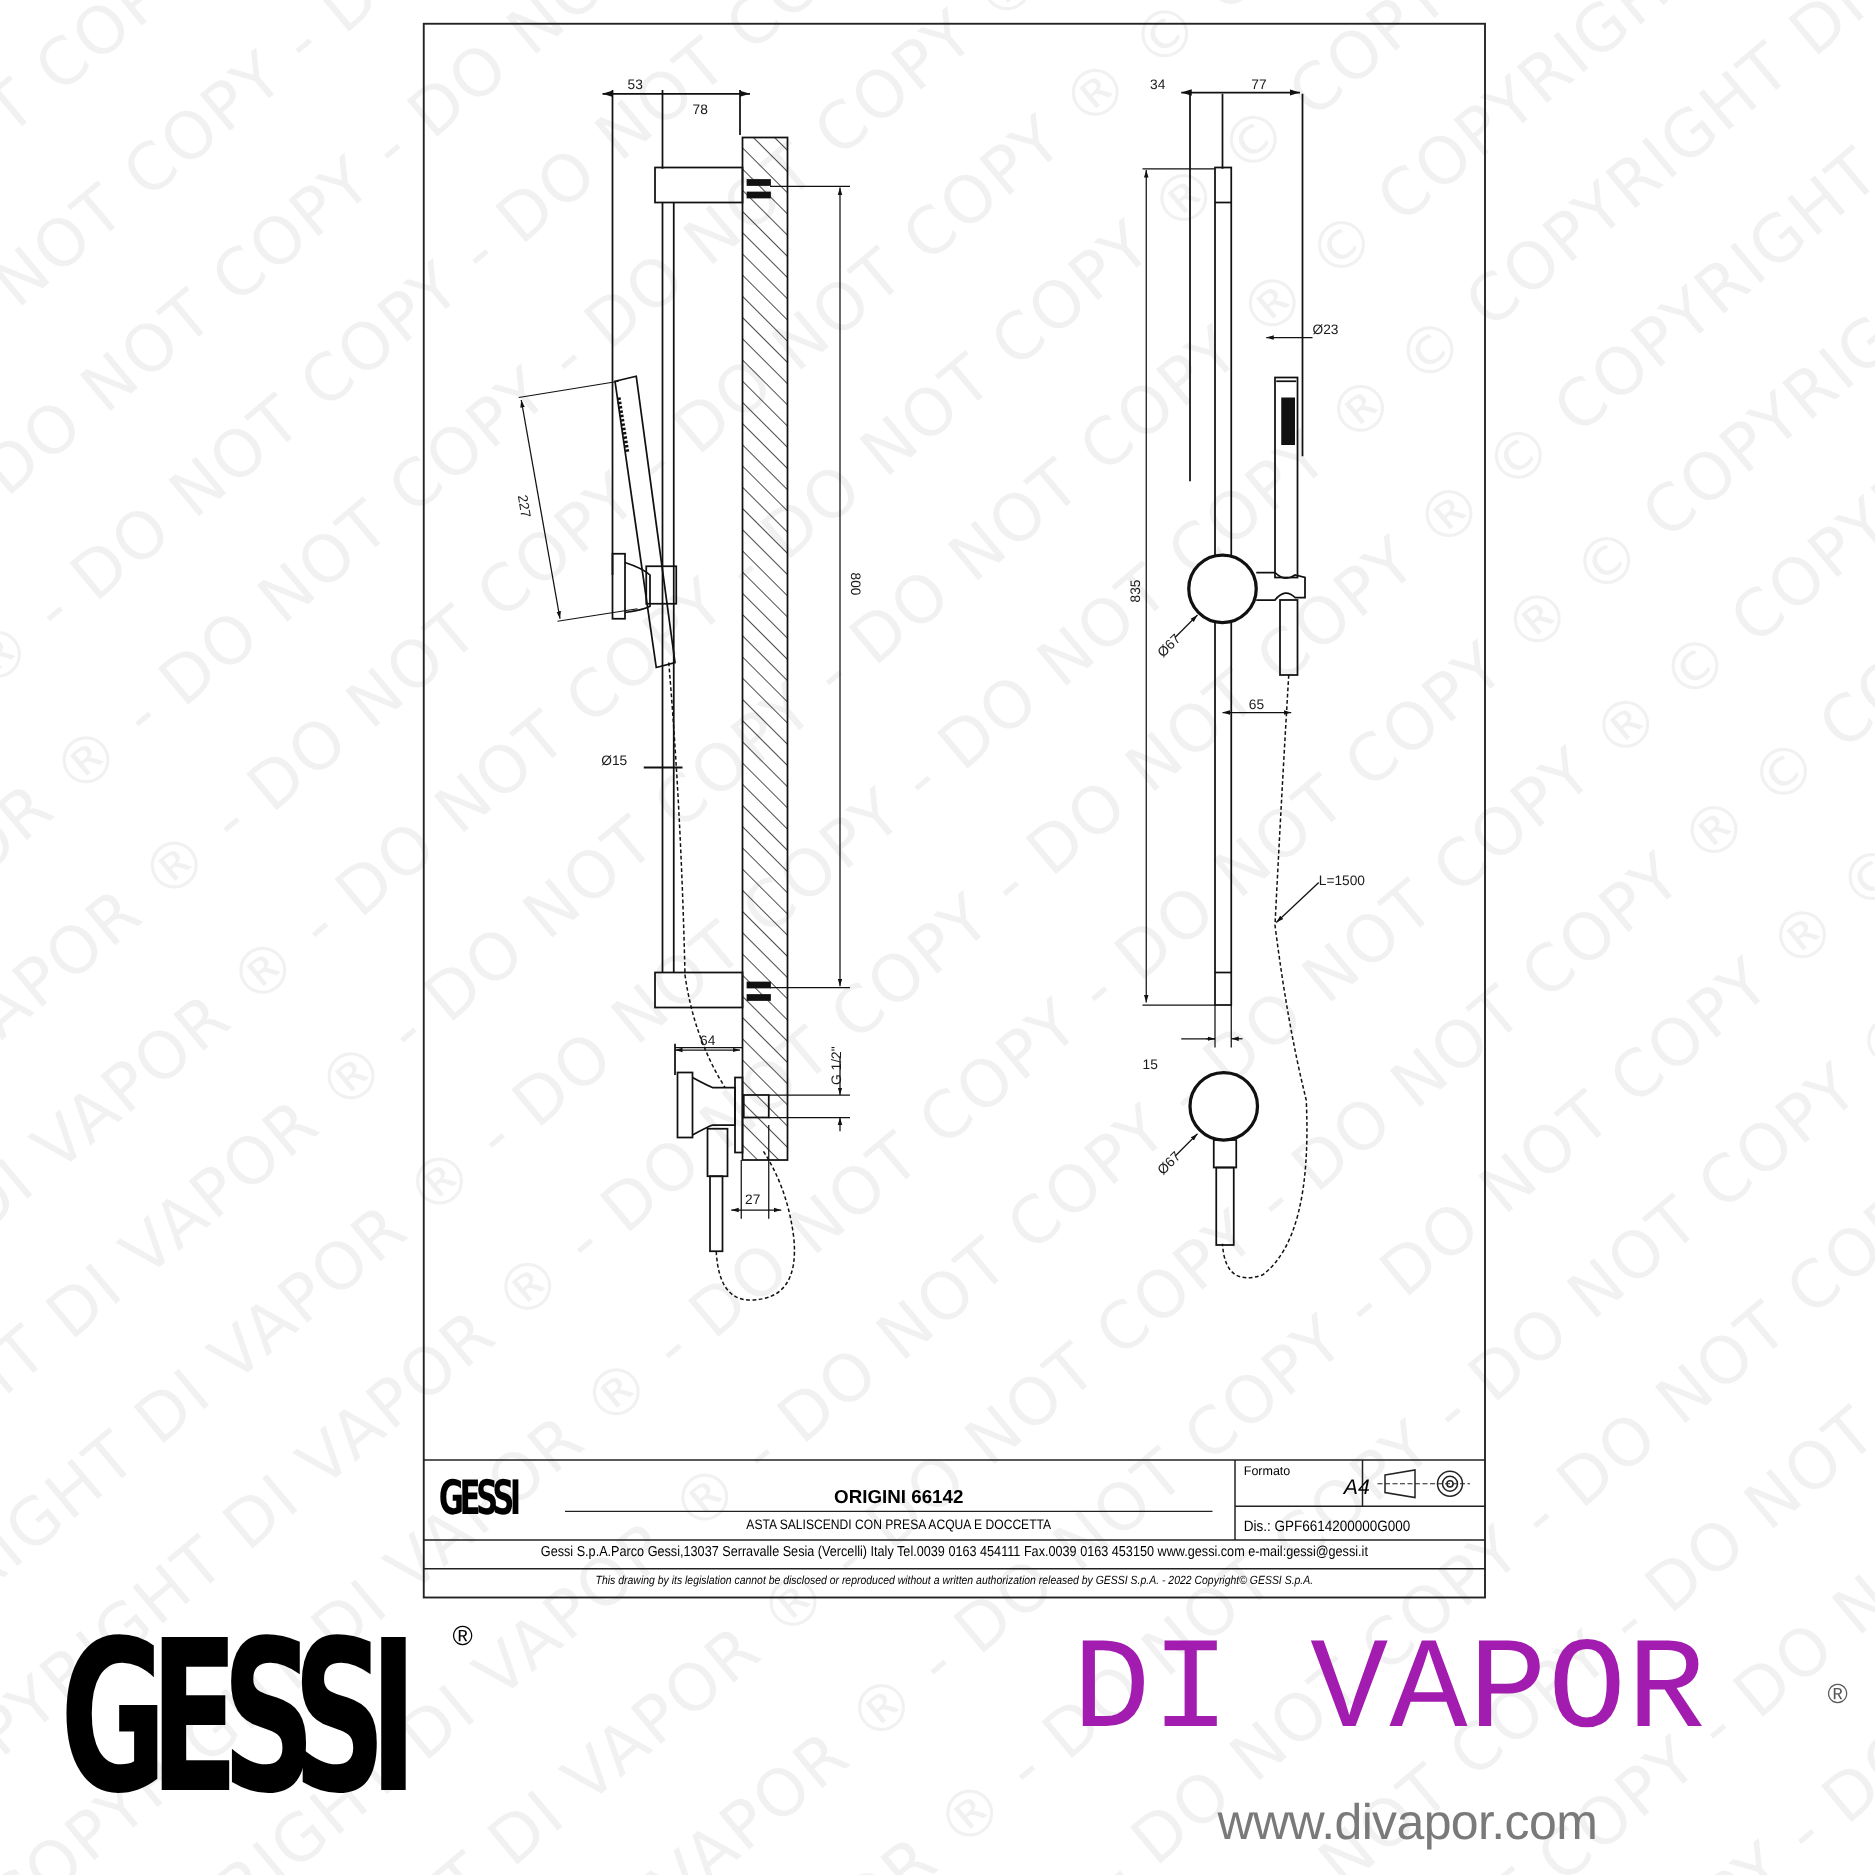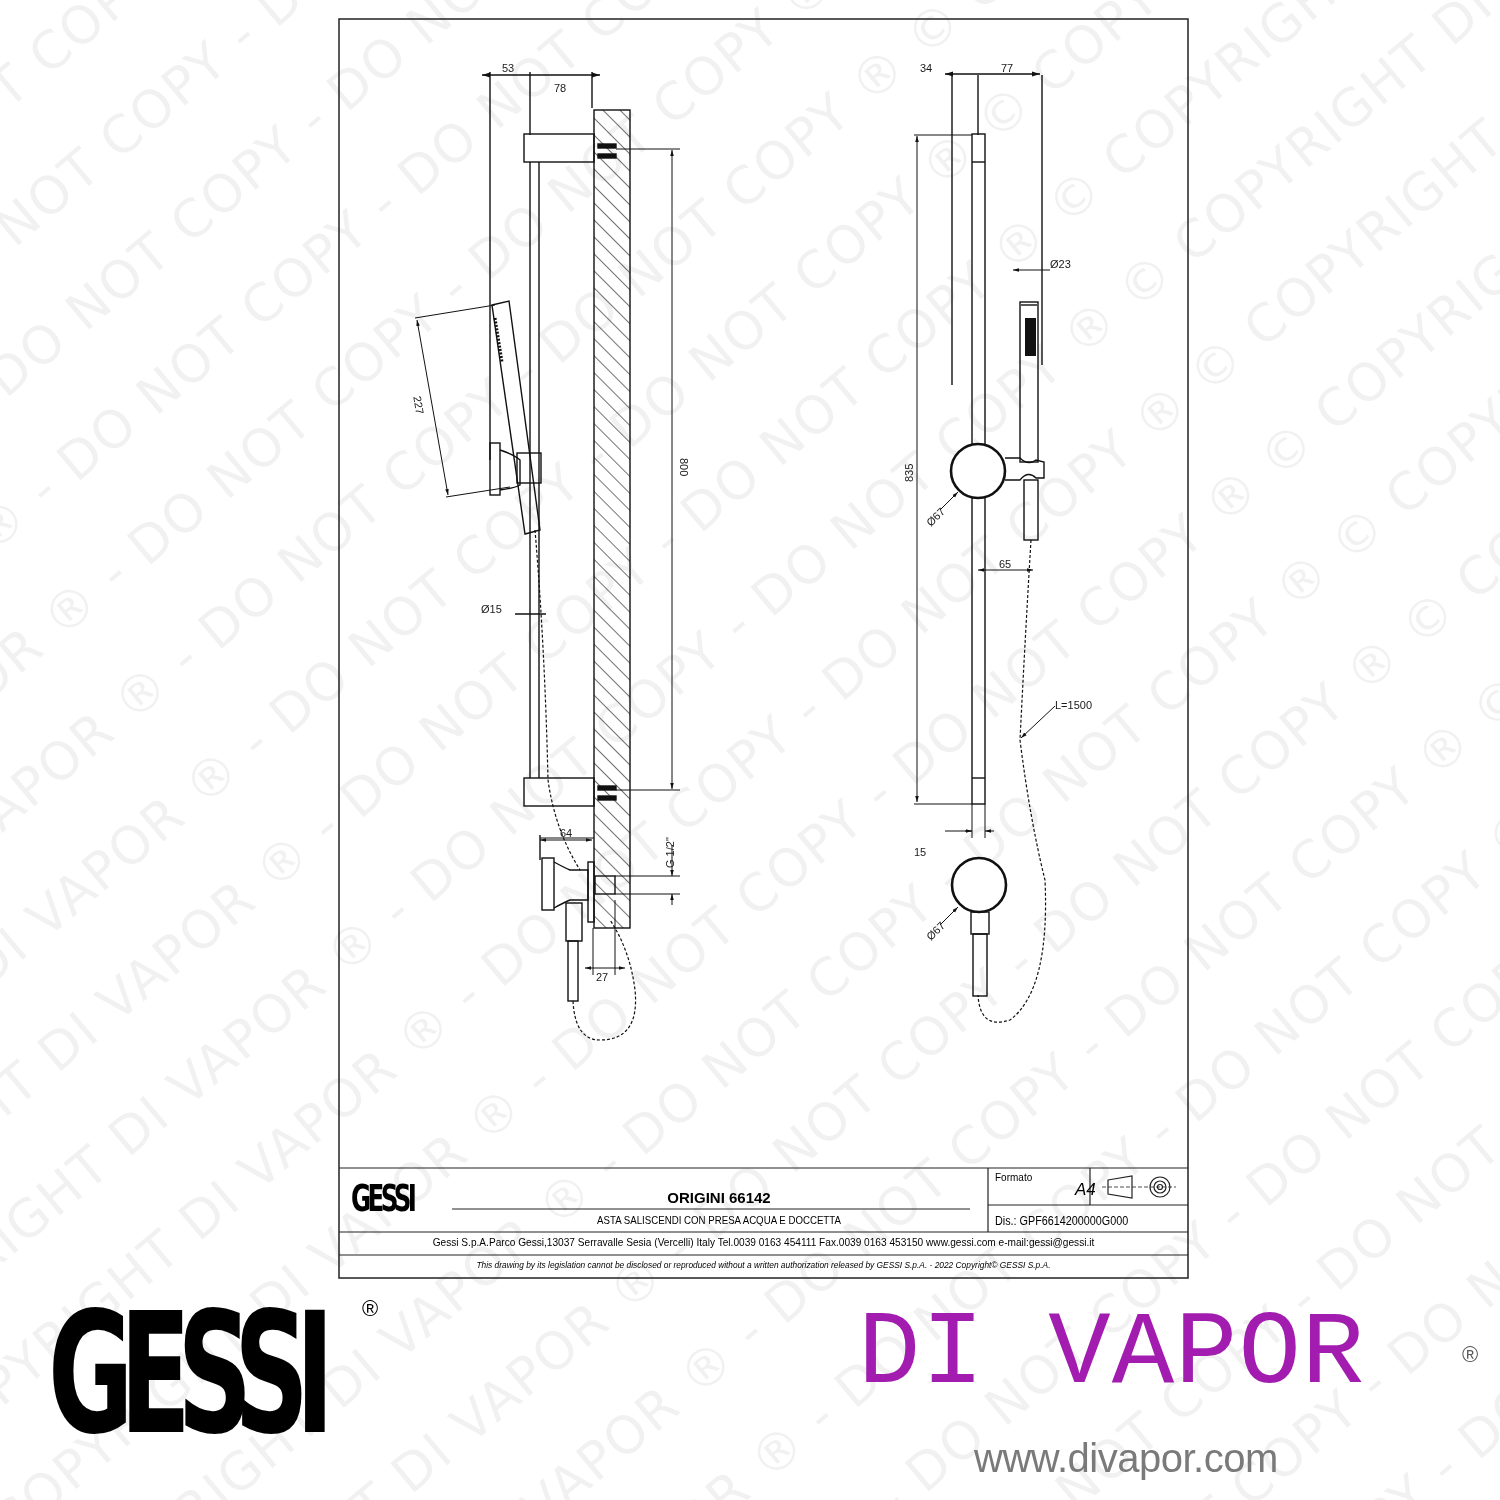--- a/index.html
+++ b/index.html
@@ -186,21 +186,21 @@
   </g>
 </svg>
 
 <span class="dim" style="left:502px;top:62px;">53</span>
 <span class="dim" style="left:554px;top:62px;margin-top:20px;">78</span>
 <span class="dim" style="left:423px;top:395px;transform:rotate(80deg);transform-origin:left top;">227</span>
 <span class="dim rot" style="left:690px;top:458px;">800</span>
 <span class="dim" style="left:481px;top:603px;">Ø15</span>
 <span class="dim" style="left:560px;top:827px;text-align:right;">64</span>
 <span class="dim" style="left:664px;top:829px;transform:rotate(-90deg);transform-origin:left top;top:868px;">G 1/2"</span>
-<span class="dim" style="left:596px;top:954px;margin-top:17px;">27</span>
+<span class="dim" style="left:596px;top:954px;">27</span>
 
 <span class="dim" style="left:920px;top:62px;">34</span>
 <span class="dim" style="left:1001px;top:62px;">77</span>
 <span class="dim" style="left:1050px;top:258px;">Ø23</span>
 <span class="dim" style="left:903px;top:482px;transform:rotate(-90deg);transform-origin:left top;">835</span>
 <span class="dim" style="left:924px;top:520px;transform:rotate(-45deg);transform-origin:left top;">Ø67</span>
 <span class="dim" style="left:999px;top:558px;">65</span>
 <span class="dim" style="left:1055px;top:699px;">L=1500</span>
 <span class="dim" style="left:914px;top:818px;margin-top:28px;">15</span>
 <span class="dim" style="left:924px;top:934px;transform:rotate(-45deg);transform-origin:left top;">Ø67</span>

